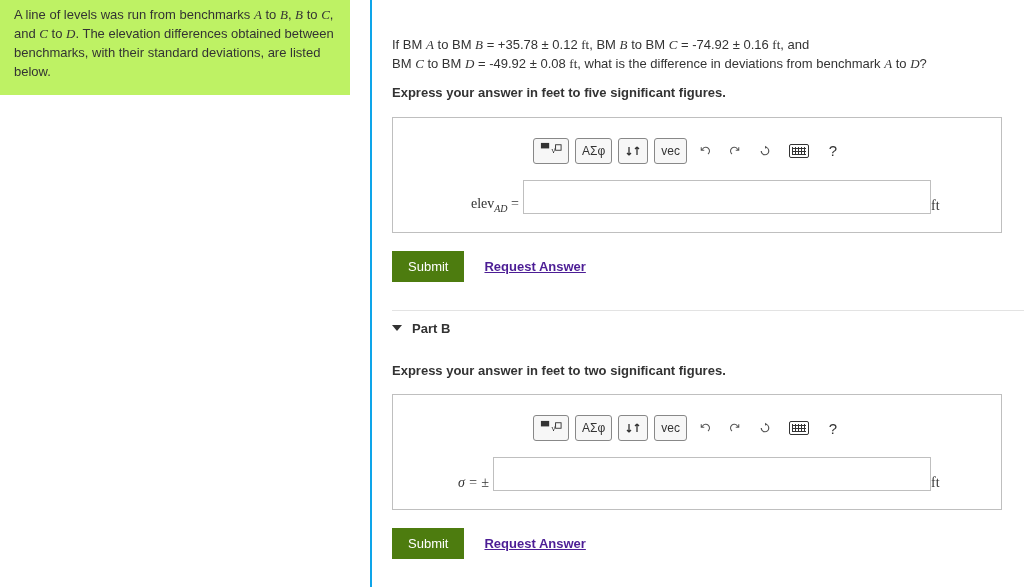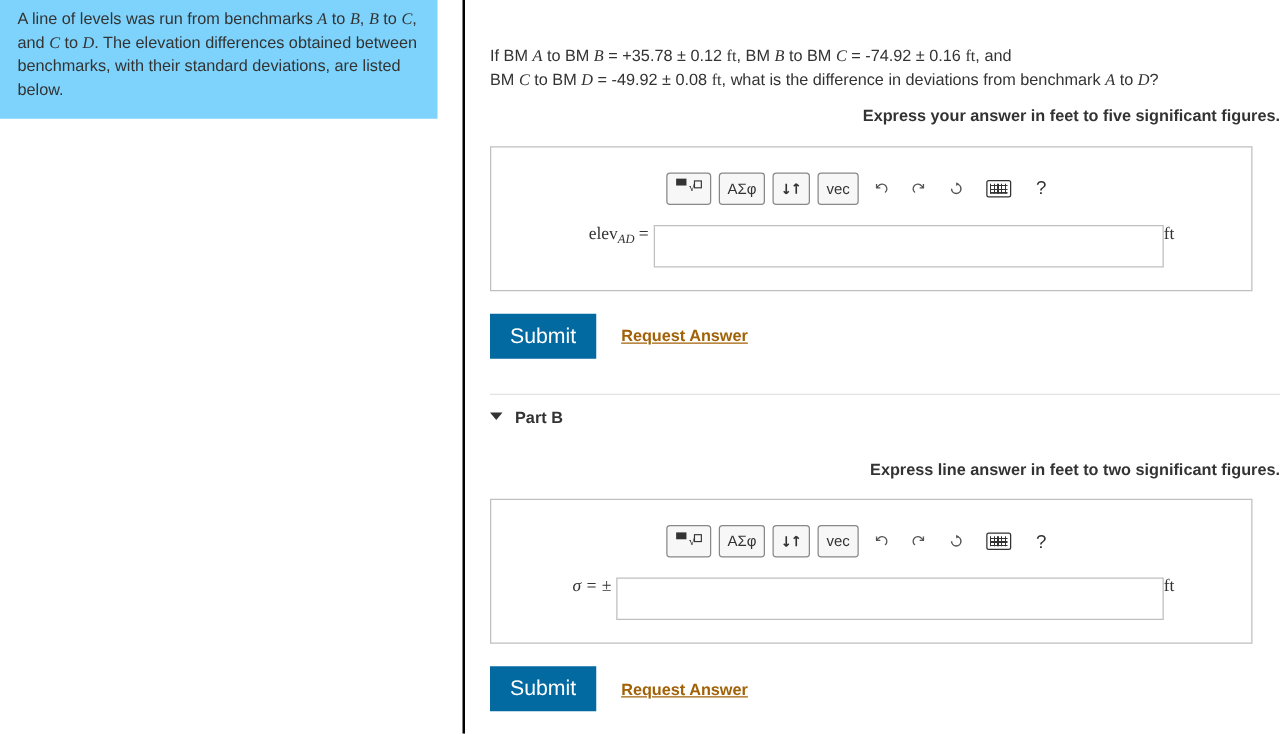--- a/index.html
+++ b/index.html
@@ -10,44 +10,44 @@
     background: #fff;
     width: 1024px;
     height: 587px;
     overflow: hidden;
     position: relative;
   }
   .left-panel {
     position: absolute;
     left: 0; top: 0;
     width: 350px;
-    background: #7dd3fc;
+    background: #bef264;
     padding: 6px 14px 14px 14px;
     font-size: 13px;
     line-height: 1.45;
   }
   .left-panel .var { font-style: italic; font-family: "Times New Roman", serif; }
   .main {
     position: absolute;
     left: 370px;
     top: 0;
     right: 0;
     bottom: 0;
-    border-left: 2px solid #000000;
+    border-left: 2px solid #0ea5e9;
     padding-left: 20px;
     padding-top: 0;
   }
   .question {
     font-size: 13px;
     line-height: 1.45;
     padding-top: 36px;
   }
   .question .var { font-style: italic; font-family: "Times New Roman", serif; }
   .question .rm { font-family: "Times New Roman", serif; font-style: normal; }
-  .bold { font-weight: bold; margin-top: 10px; text-align: right; }
+  .bold { font-weight: bold; margin-top: 10px; }
   .answer-box {
     border: 1px solid #bfbfbf;
     margin-top: 14px;
     padding: 18px 40px 18px 40px;
     width: 610px;
     position: relative;
   }
   .toolbar {
     display: flex;
     align-items: center;
@@ -66,21 +66,21 @@
     justify-content: center;
     font-size: 12px;
     background: #f7f7f7;
     cursor: pointer;
     min-width: 30px;
   }
   .tb-btn.no-border { border: none; background: transparent; min-width: 24px; }
   .tb-btn.wide { min-width: 36px; }
   .input-row {
     display: flex;
-    align-items: flex-start;
+    align-items: flex-end;
     gap: 0;
   }
   .lhs {
     width: 90px;
     text-align: right;
     font-family: "Times New Roman", serif;
     font-size: 14px;
     padding-right: 4px;
   }
   .lhs sub { font-style: italic; font-size: 10px; }
@@ -95,29 +95,29 @@
     font-family: "Times New Roman", serif;
     font-size: 14px;
   }
   .submit-row {
     margin-top: 18px;
     display: flex;
     align-items: center;
     gap: 20px;
   }
   .submit-btn {
-    background: #0369a1;
+    background: #4d7c0f;
     color: #fff;
     border: none;
     padding: 8px 16px;
-    font-size: 17px;
+    font-size: 13px;
     cursor: pointer;
   }
   .req-link {
-    color: #a16207;
+    color: #4c1d95;
     font-weight: bold;
     text-decoration: underline;
     font-size: 13px;
     cursor: pointer;
   }
   .part-hdr {
     display: flex;
     align-items: center;
     gap: 10px;
     margin-top: 28px;
@@ -206,21 +206,21 @@
     <button class="submit-btn">Submit</button>
     <a class="req-link">Request Answer</a>
   </div>
 
   <div class="part-hdr">
     <div class="tri"></div>
     <span>Part B</span>
   </div>
 
   <div class="question" style="padding-top:6px;">
-    <div class="bold">Express line answer in feet to two significant figures.</div>
+    <div class="bold">Express your answer in feet to two significant figures.</div>
   </div>
 
   <div class="answer-box">
     <div class="toolbar">
       <div class="tb-btn wide">
         <svg viewBox="0 0 24 18">
             <rect x="1" y="1" width="9" height="6" fill="#333"></rect>
             <text x="12" y="12" font-size="10" font-family="serif">√</text>
             <rect x="17" y="3" width="6" height="6" fill="none" stroke="#333"></rect>
           </svg>

